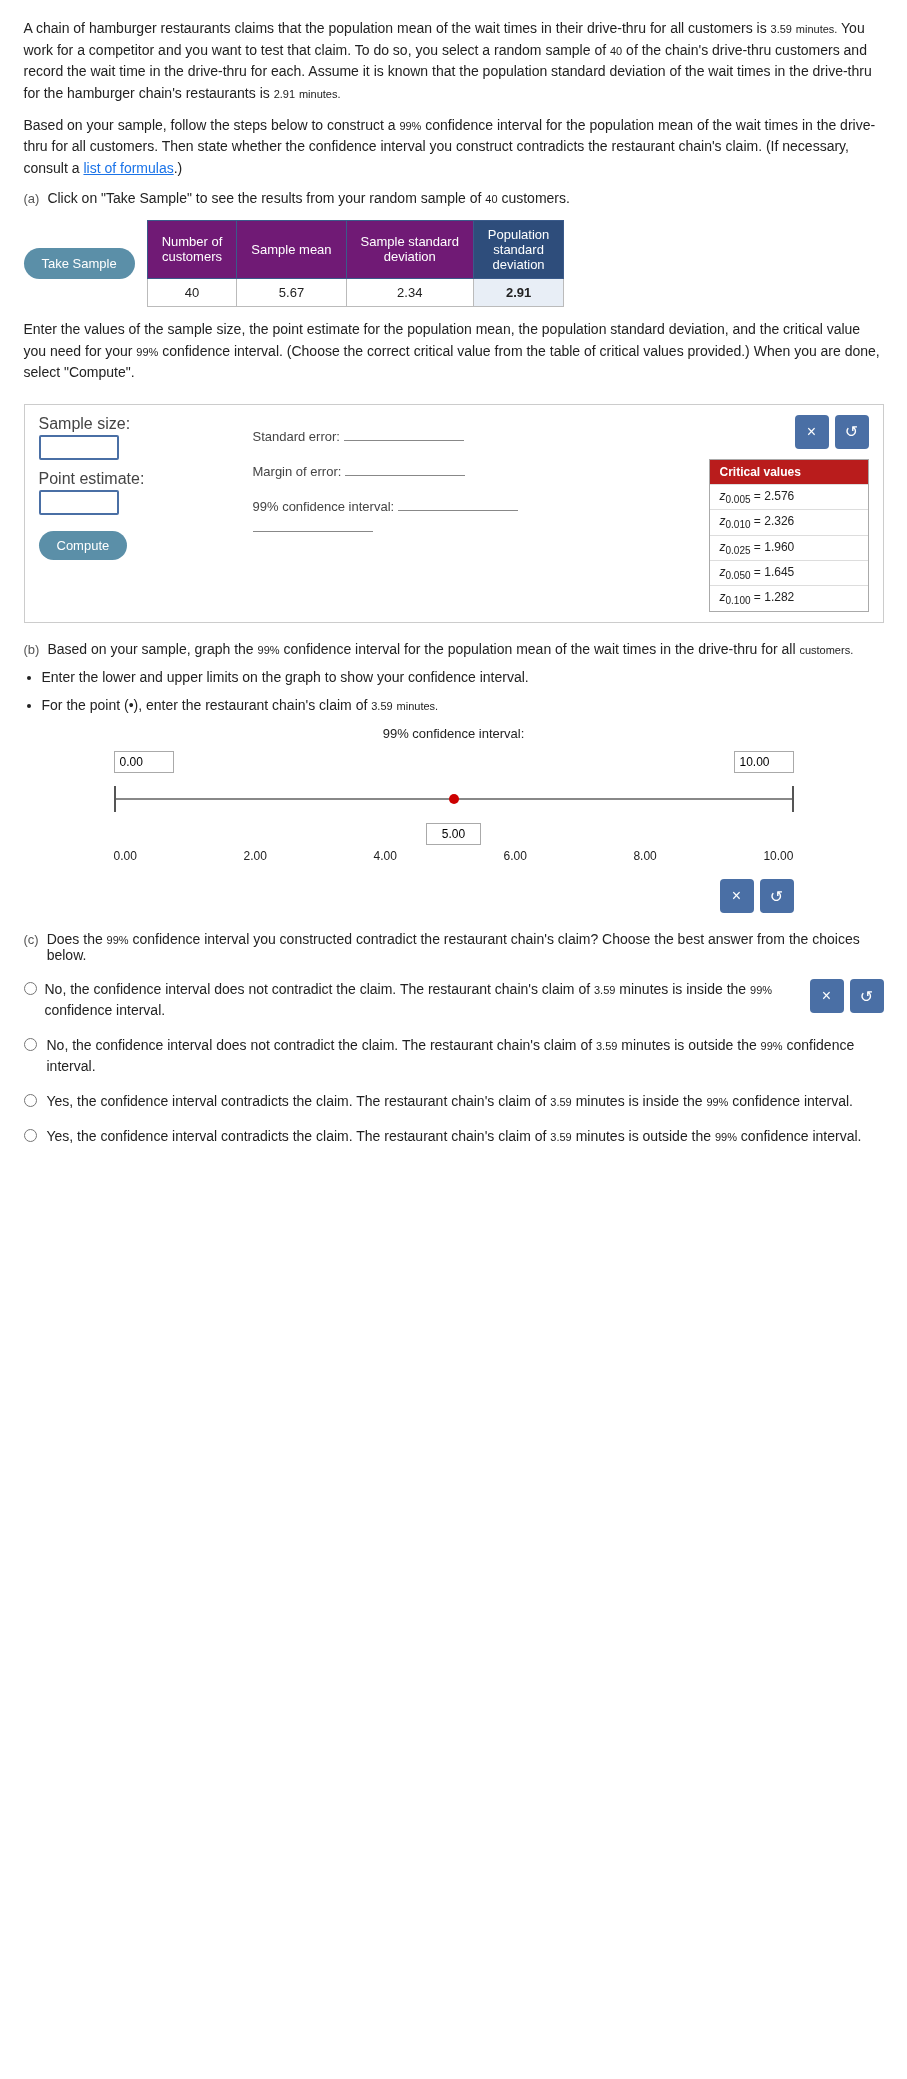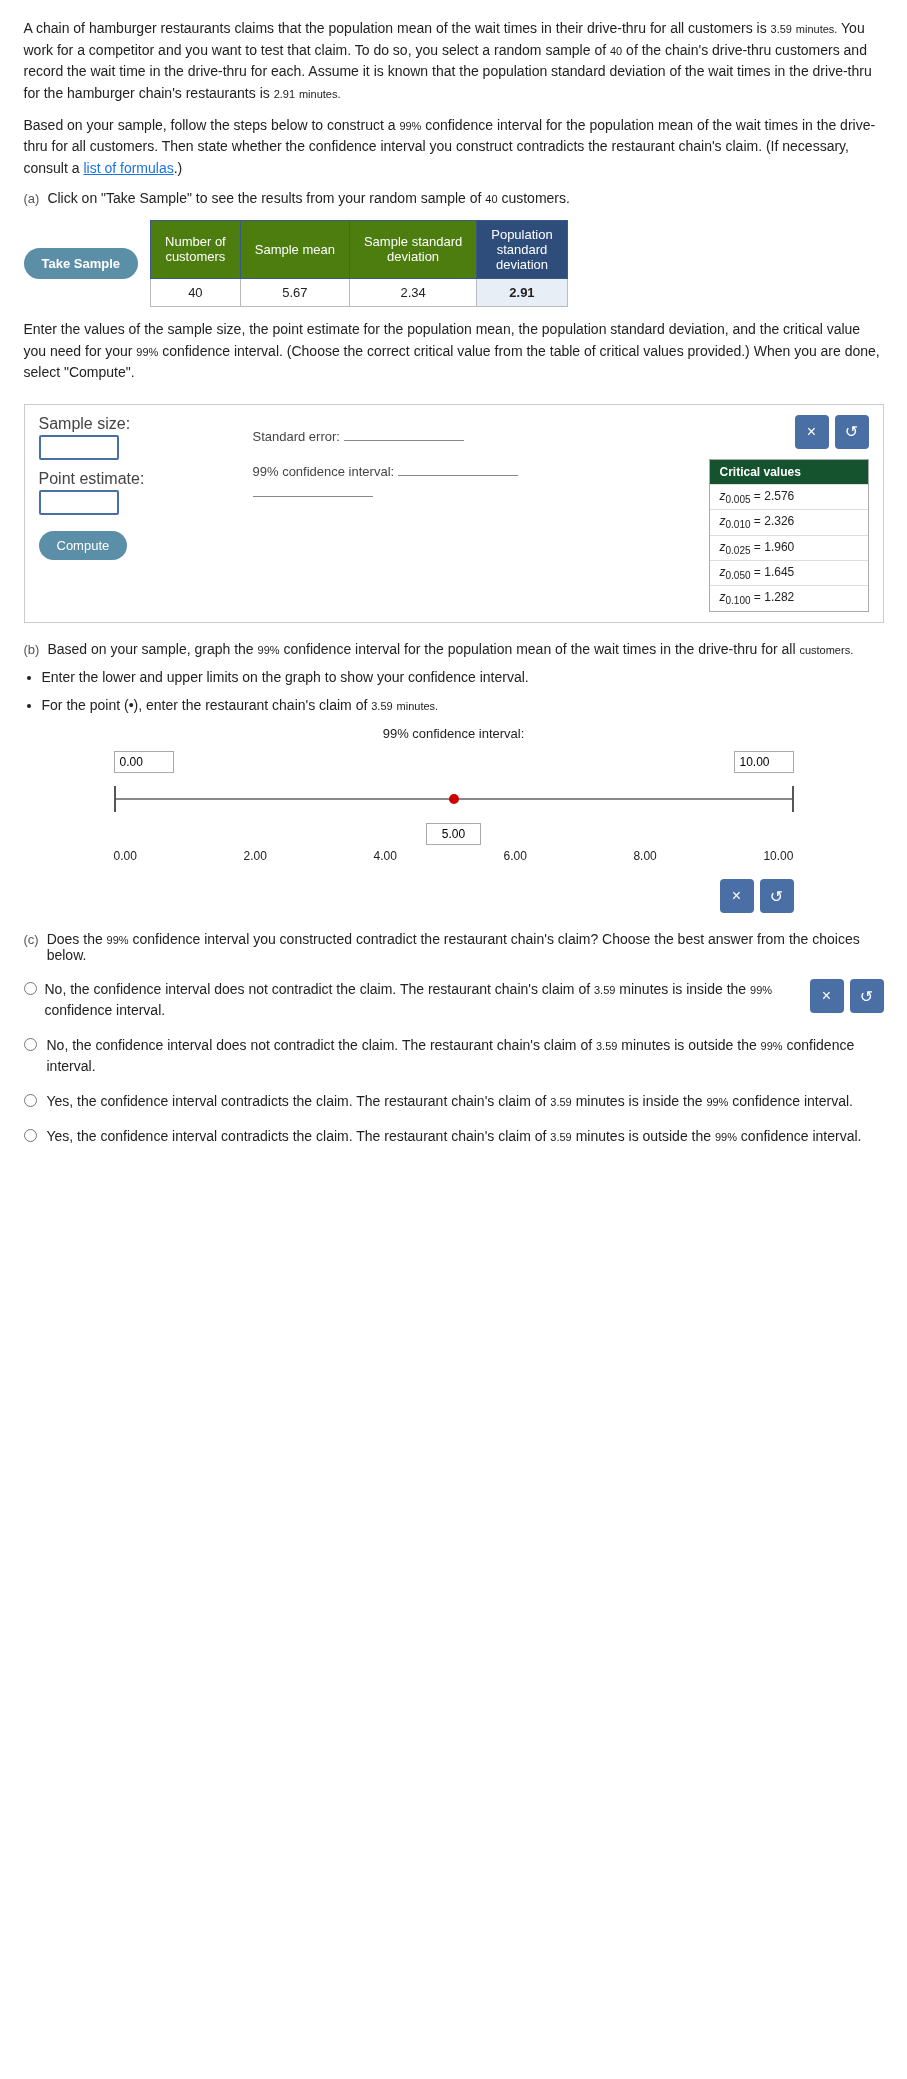--- a/index.html
+++ b/index.html
@@ -25,28 +25,27 @@
     }
     .take-sample-btn {
       background: #5b8fa8;
       color: #fff;
       border: none;
       border-radius: 20px;
       padding: 8px 18px;
       font-size: 13px;
       cursor: pointer;
       white-space: nowrap;
-      font-weight: bold;
     }
     .data-table {
       border-collapse: collapse;
       font-size: 13px;
     }
     .data-table th {
-      background: #4d7c0f;
+      background: #701a75;
       color: #fff;
       padding: 6px 14px;
       border: 1px solid #3a5a8a;
       text-align: center;
       font-weight: normal;
     }
     .data-table td {
       border: 1px solid #bbb;
       padding: 6px 14px;
       text-align: center;
@@ -88,21 +87,21 @@
       margin-top: 6px;
       align-self: flex-start;
     }
 
     .critical-box {
       border: 1px solid #aaa;
       font-size: 12px;
       min-width: 160px;
     }
     .critical-box-header {
-      background: #14532d;
+      background: #b91c1c;
       color: #fff;
       padding: 5px 10px;
       font-weight: bold;
     }
     .critical-box-row {
       padding: 4px 10px;
       border-top: 1px solid #ddd;
     }
 
     
@@ -277,20 +276,24 @@
         </div>
         <button class="compute-btn">Compute</button>
       </div>
 
       <div class="results-fields">
         <div class="result-field-row">
           <span>Standard error:</span>
           <span class="result-field-value"></span>
         </div>
         <div class="result-field-row">
+          <span>Margin of error:</span>
+          <span class="result-field-value"></span>
+        </div>
+        <div class="result-field-row">
           <span>99% confidence interval:</span>
           <span class="result-field-value"></span>
           <span style="margin:0 6px;">  </span>
           <span class="result-field-value"></span>
         </div>
       </div>
 
       <div class="right-panel">
         <div class="action-btns">
           <button class="action-btn">×</button>

